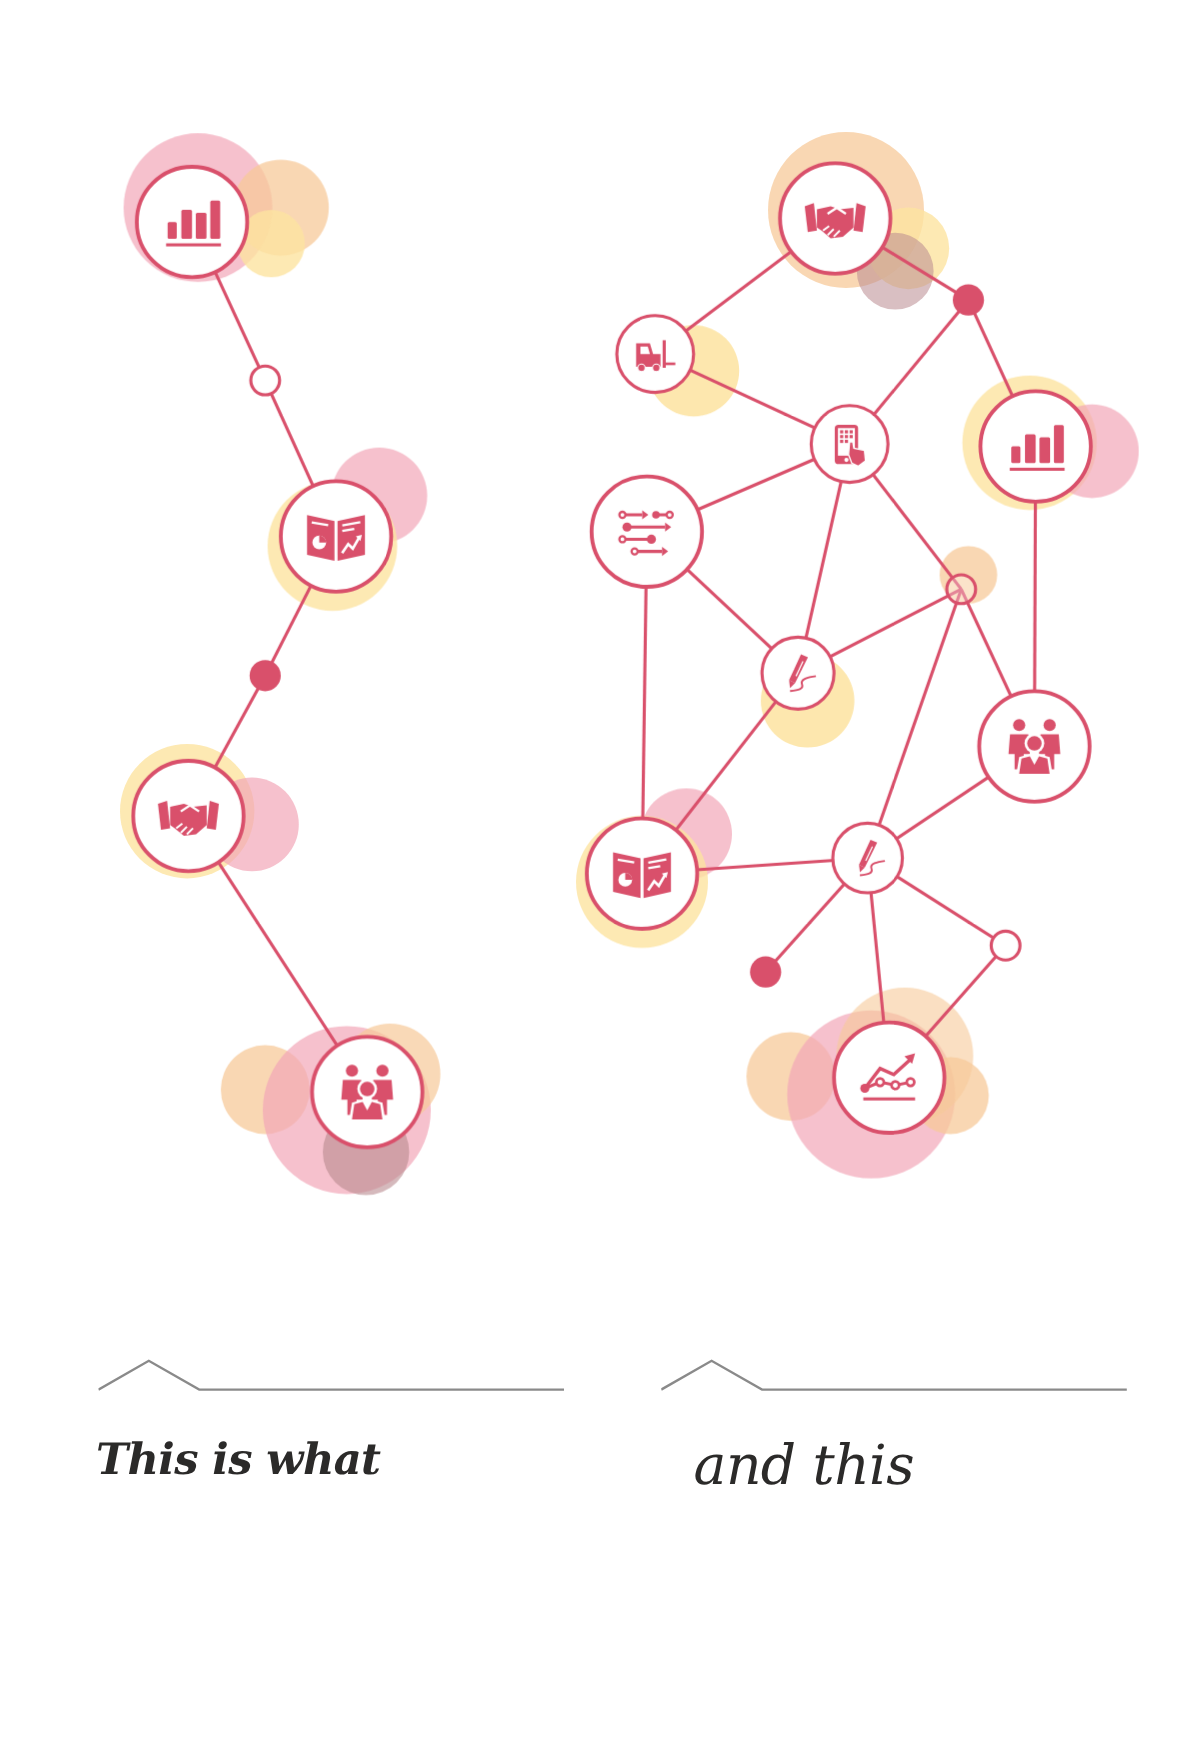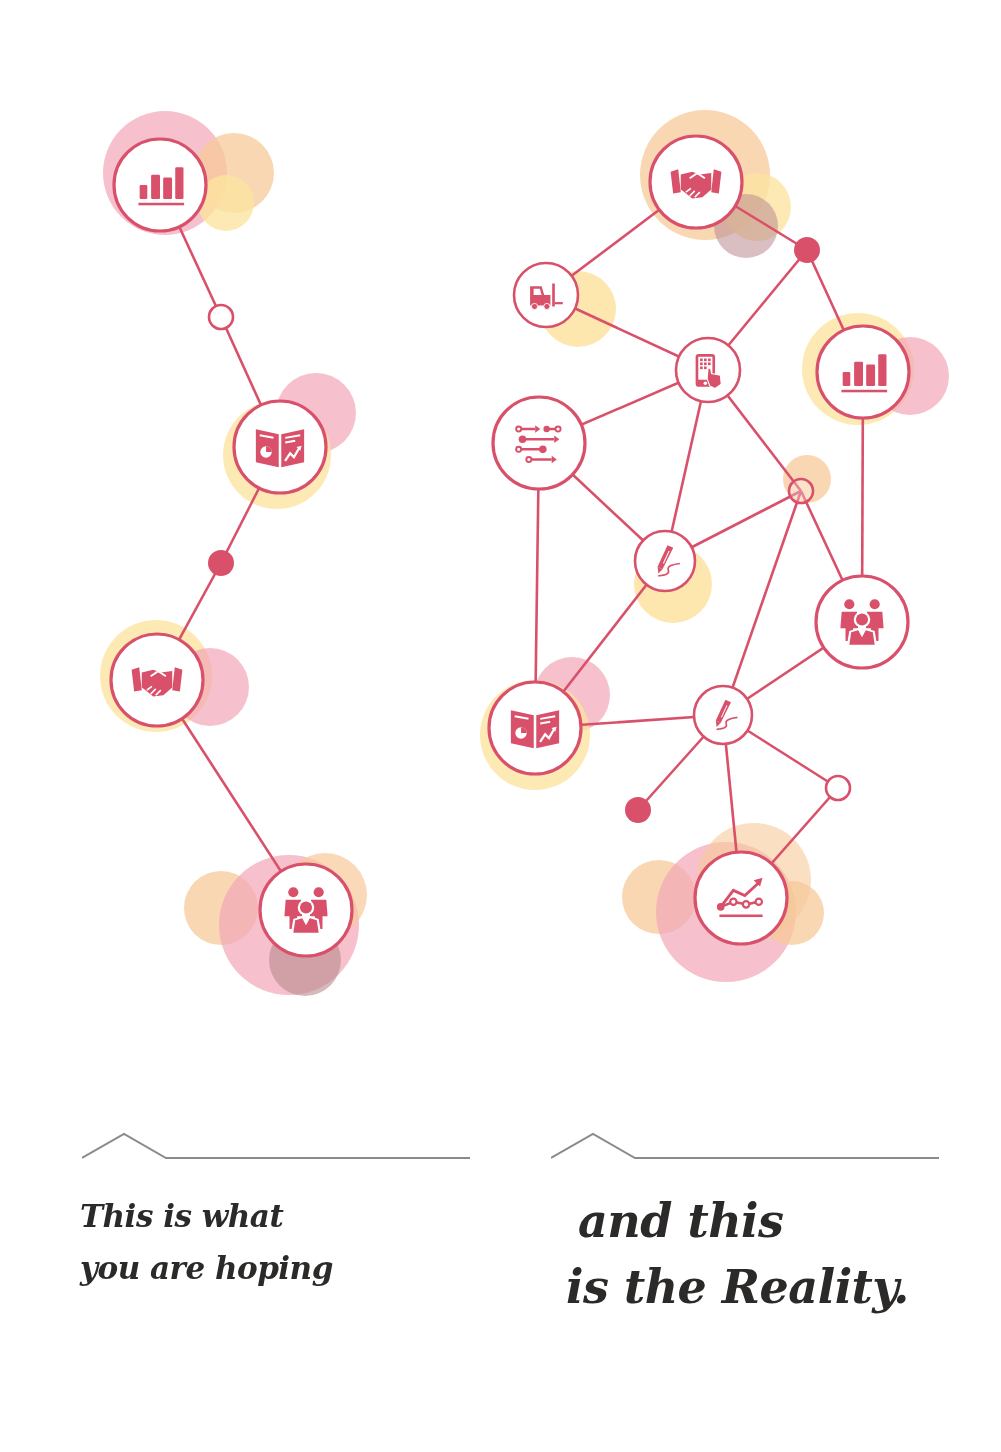--- a/index.html
+++ b/index.html
@@ -1,19 +1,19 @@
 <!DOCTYPE html>
 <html><head>
 <meta charset="utf-8">
 <style>
   html, body { margin:0; padding:0; background:#ffffff; }
   body { width:1001px; height:1452px; position:relative; overflow:hidden; font-family:"DejaVu Serif", serif; }
   #canvas { position:absolute; left:0; top:0; width:1001px; height:1100px; }
-  .caption { position:absolute; color:#2b2a29; font-family:"DejaVu Serif", serif; font-style:italic; font-weight:bold; }
-  .cap-left { left:80px; top:1190px; font-size:31px; line-height:52px; font-weight:normal; letter-spacing:-0.5px; }
+  .caption { position:absolute; color:#2b2a29; font-family:"DejaVu Serif", serif; font-style:italic; font-weight:normal; }
+  .cap-left { left:80px; top:1190px; font-size:36px; line-height:52px; font-weight:normal; letter-spacing:-0.5px; }
   .cap-left .ln { display:block; font-weight:600; }
   .cap-right { left:566px; top:1188px; font-size:46px; line-height:66px; letter-spacing:-0.5px; }
   .cap-right .ln { display:block; }
   .cap-right .ln1 { padding-left:12px; }
   .divider { position:absolute; top:1130px; width:390px; height:32px; }
 </style>
 </head>
 <body>
 
 <svg id="canvas" viewBox="0 0 1001 1100" xmlns="http://www.w3.org/2000/svg">
@@ -261,19 +261,17 @@
 
 <svg class="divider" style="left:82px" viewBox="0 0 390 32">
   <polyline points="0,28 42,4 84,28 388,28" fill="none" stroke="#8a8a8a" stroke-width="2"></polyline>
 </svg>
 <svg class="divider" style="left:551px" viewBox="0 0 390 32">
   <polyline points="0,28 42,4 84,28 388,28" fill="none" stroke="#8a8a8a" stroke-width="2"></polyline>
 </svg>
 
 <div class="caption cap-left">
   <span class="ln">This is what</span>
-  <span class="ln">you are hoping</span>
 </div>
 
 <div class="caption cap-right">
   <span class="ln ln1">and this</span>
-  <span class="ln">is the Reality.</span>
 </div>
 
 </body></html>

